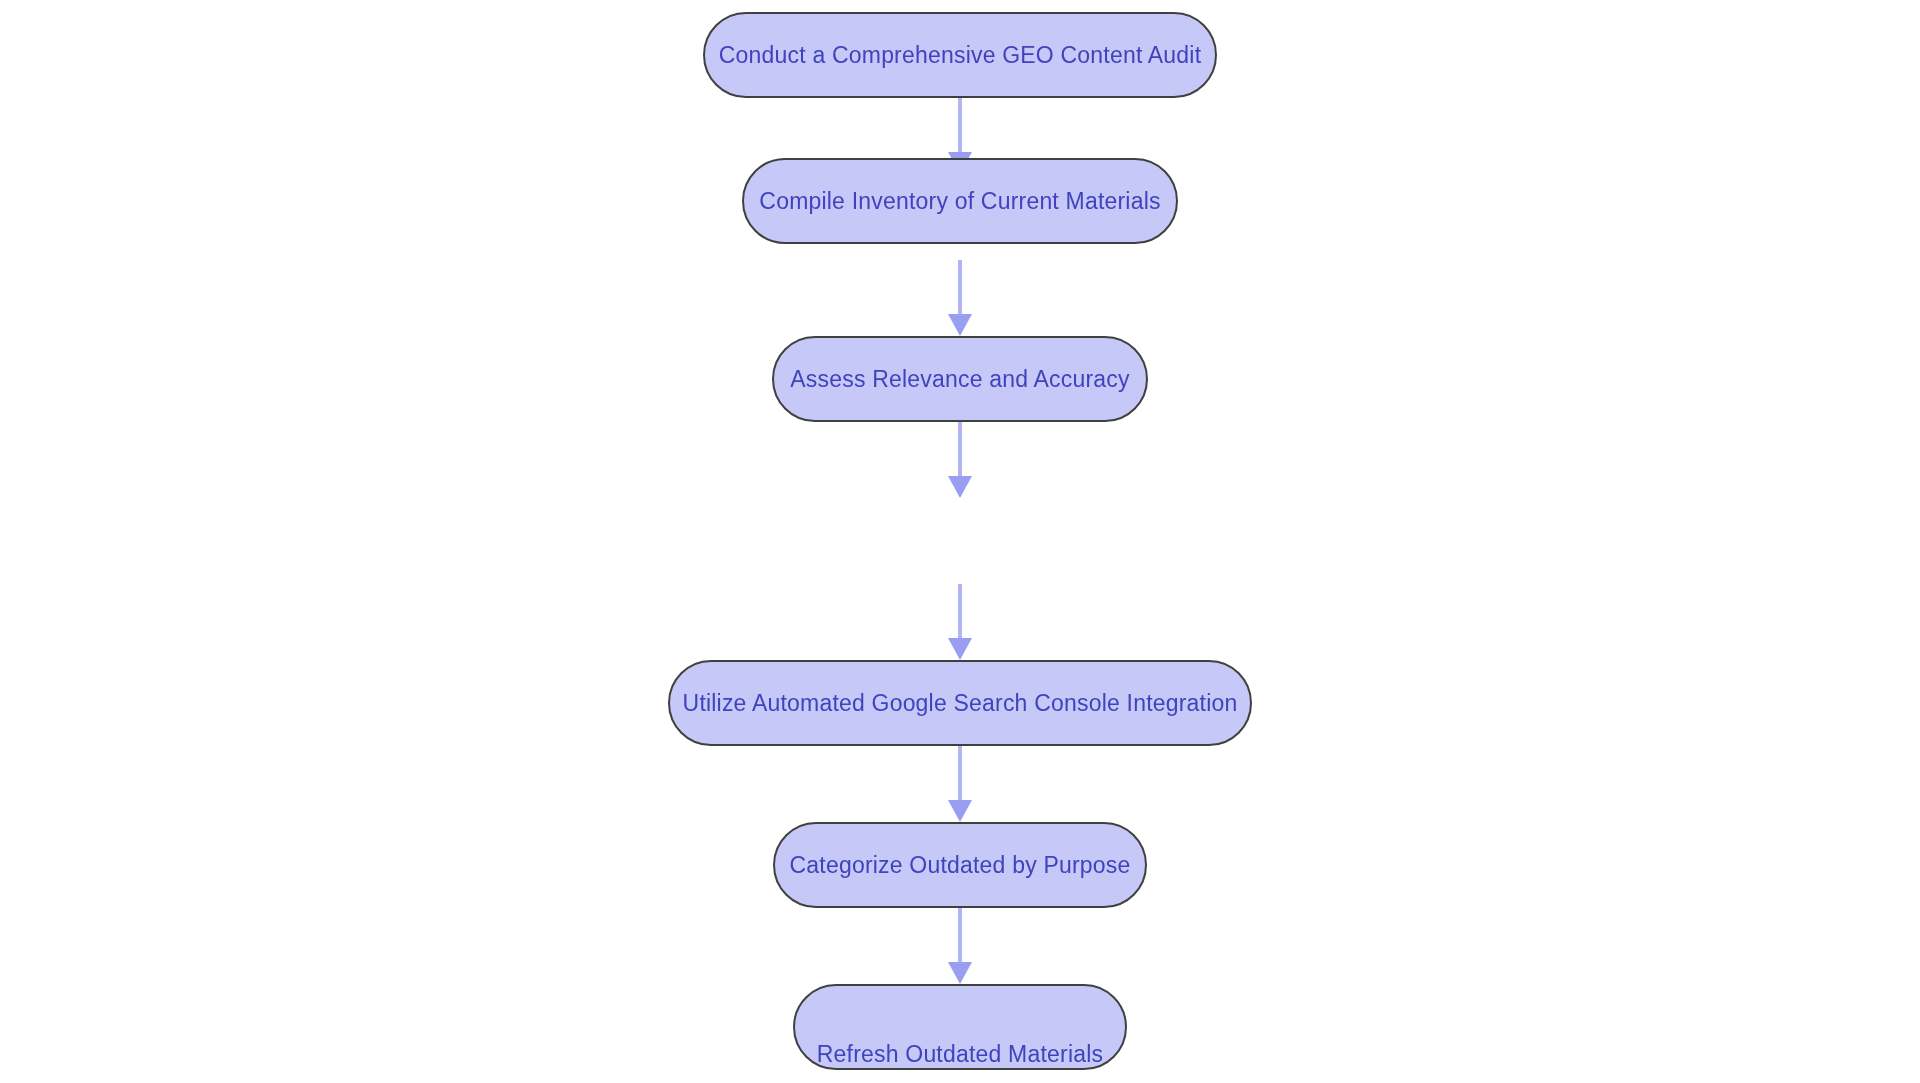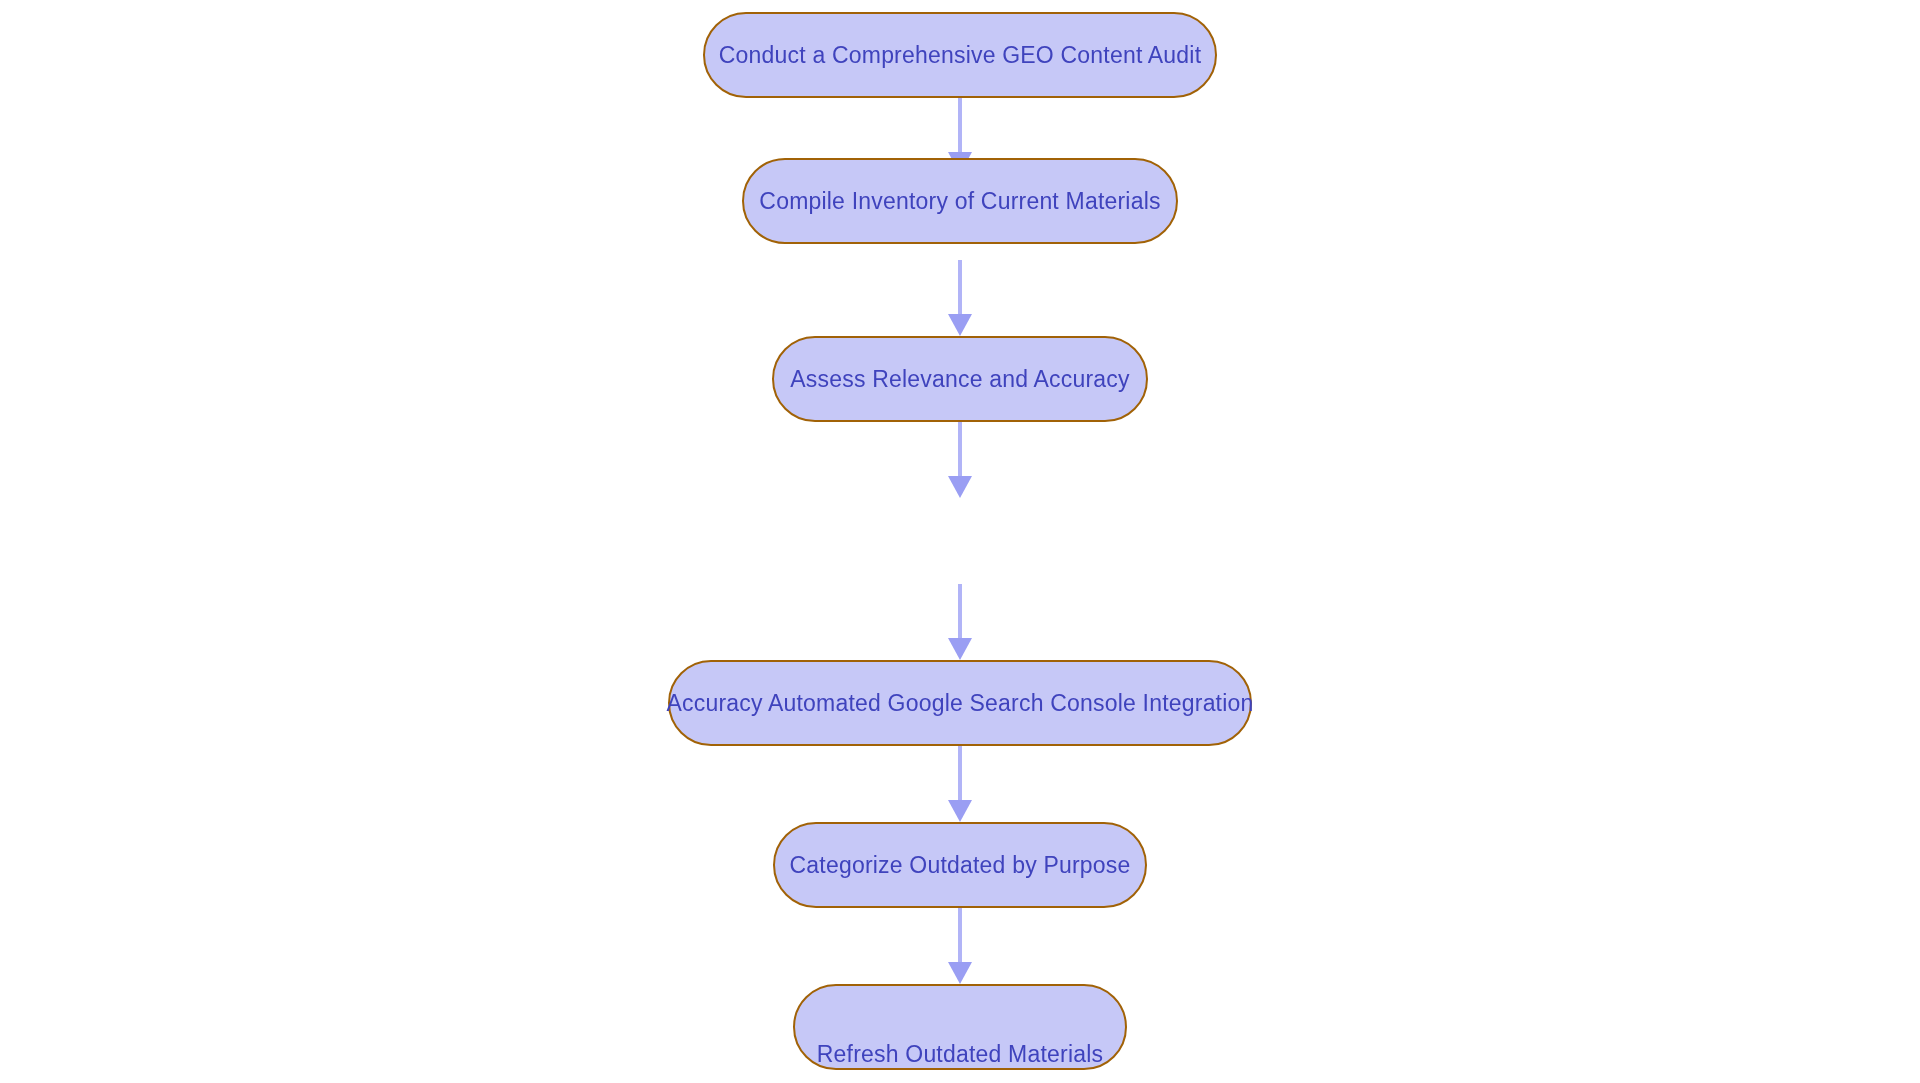--- a/index.html
+++ b/index.html
@@ -13,21 +13,21 @@
     height: 1083px;
     background: #ffffff;
     overflow: hidden;
     font-family: "Liberation Sans", "DejaVu Sans", sans-serif;
   }
   .flow-node {
     position: absolute;
     height: 86px;
     box-sizing: border-box;
     background: #c6c8f7;
-    border: 2px solid #a16207;
+    border: 2px solid #404040;
     border-radius: 43px;
     display: flex;
     align-items: center;
     justify-content: center;
     color: #3f43bd;
     font-size: 23px;
     letter-spacing: 0.2px;
     white-space: nowrap;
     text-align: center;
   }
@@ -104,21 +104,21 @@
     <div class="head"></div>
   </div>
 
 
   <div class="flow-arrow a4">
     <div class="stem"></div>
     <div class="head"></div>
   </div>
 
   <div class="flow-node n5">
-    <span>Accuracy Automated Google Search Console Integration</span>
+    <span>Utilize Automated Google Search Console Integration</span>
   </div>
 
   <div class="flow-arrow a5">
     <div class="stem"></div>
     <div class="head"></div>
   </div>
 
   <div class="flow-node n6">
     <span>Categorize Outdated by Purpose</span>
   </div>

